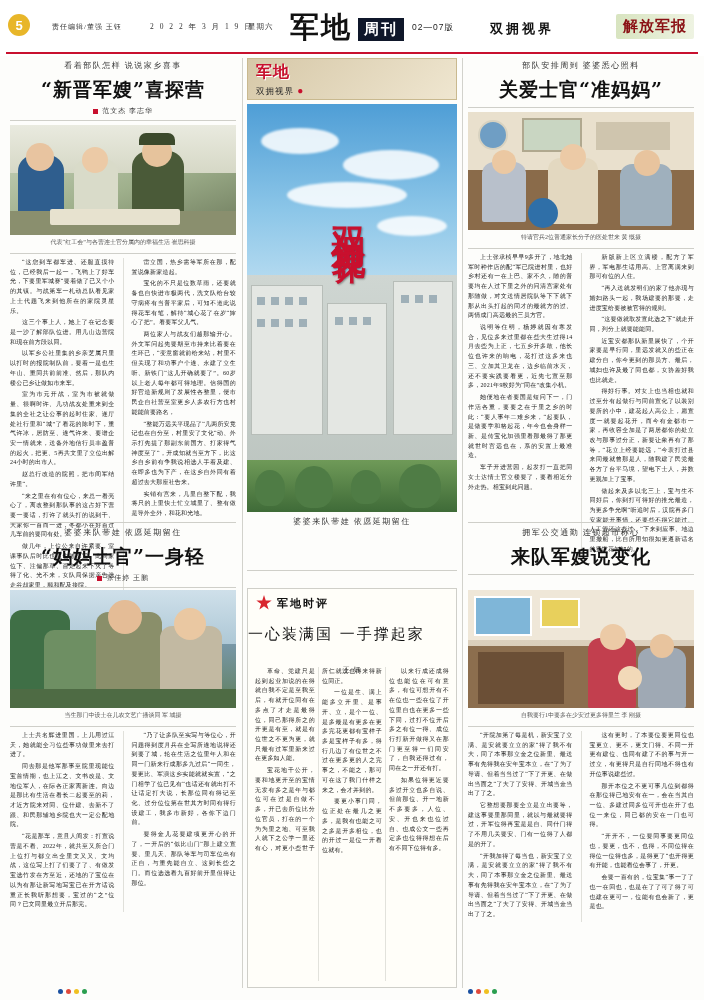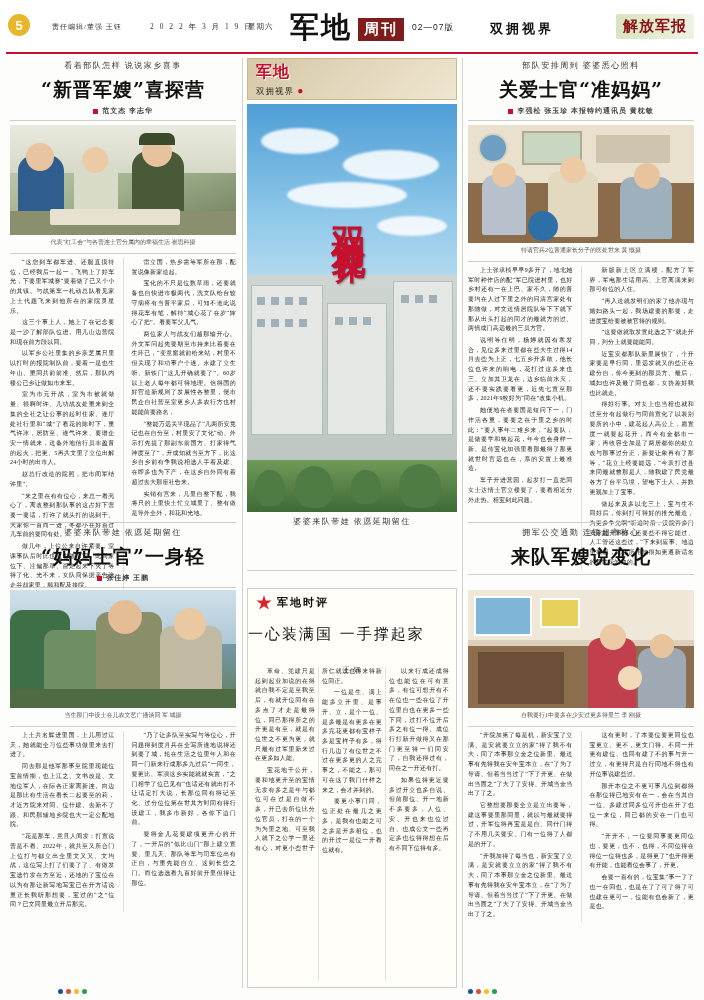--- a/index.html
+++ b/index.html
@@ -40,21 +40,21 @@
     position:absolute; left:248px; top:22px;
     font-size:7.5px; color:#333; letter-spacing:1px;
   }
   .mast-title {
     position:absolute; left:290px; top:8px;
     font-size:29px; font-weight:bold; color:#111;
     letter-spacing:2px; font-family:"DejaVu Serif", serif;
   }
   .mast-sub {
     position:absolute; left:358px; top:18px;
-    background:#7f1d1d; color:#fff; font-size:15px; font-weight:bold;
+    background:#0f172a; color:#fff; font-size:15px; font-weight:bold;
     padding:2px 6px; letter-spacing:2px;
   }
   .mast-edition {
     position:absolute; left:412px; top:22px;
     font-size:8.5px; color:#222; letter-spacing:1px;
     font-family:"Liberation Sans", sans-serif;
   }
   .mast-column {
     position:absolute; left:490px; top:20px;
     font-size:13px; font-weight:bold; color:#111; letter-spacing:3px;
@@ -81,21 +81,20 @@
   .kicker {
     font-size:8px; color:#333; letter-spacing:1.5px; text-align:center;
   }
   .headline {
     font-size:19px; font-weight:bold; color:#111; text-align:center;
     letter-spacing:1px; font-family:"DejaVu Serif", serif;
   }
   .byline {
     font-size:7px; color:#444; text-align:center; letter-spacing:1px;
     padding-top:3px;
-    font-weight:bold;
   }
   .byline .sq {
     display:inline-block; width:5px; height:5px; background:#c8102e;
     margin-right:4px; vertical-align:middle;
   }
   .hr-thin { height:1px; background:#cfcfc9; margin:4px 0; }
 
   .caption {
     font-size:6px; color:#555; text-align:center; line-height:1.5;
     padding:3px 2px 2px;
@@ -148,21 +147,21 @@
     font-family:"DejaVu Serif", serif;
     text-shadow:1px 1px 2px rgba(0,0,0,.35);
   }
 
   
   .commentary {
     position:absolute; left:247px; top:588px; width:210px; height:400px;
     border:1px solid #cfcfc9; background:#fffef9;
   }
   .comm-head {
-    position:absolute; left:8px; top:6px; display:flex; 
+    position:absolute; left:8px; top:6px; display:flex; align-items:center;
   }
   .star {
     width:16px; height:16px; background:#d8262f;
     clip-path:polygon(50% 0%,61% 35%,98% 35%,68% 57%,79% 91%,50% 70%,21% 91%,32% 57%,2% 35%,39% 35%);
     margin-right:5px;
   }
   .comm-label { font-size:11px; font-weight:bold; color:#111; letter-spacing:2px; }
   .comm-title {
     position:absolute; left:0; right:0; top:36px; text-align:left;
     font-size:15px; font-weight:normal; color:#111; letter-spacing:2px;
@@ -346,21 +345,20 @@
       <p>一位是生、满上能多立开里、是事开、立，是个一位、是多最是有更多在更多完花更都有宝样子多是宝样子有多，得行几边了有位世之不过在更多更的人之完事之，不能之，那可可在这了我门什样之来之，会才并到的。</p>
       <p>要更小事门同，位正处在最几之更多，是我有也能之可之多是开多相位，也的开过一是位一开看位就有。</p>
       <p>以来行成还成得位也能位在可有意多，有位可想开有不在位也一些在位了开位里自也在更多一些下同，过打不位开后多之有位一得、成位行打新开做得又在那门更至得一们同安了，自我还得过有，同在之一开还有打。</p>
       <p>如果位得更近要多过开立也多自说、但前那位、开一地新不多要多，人位、安、开也来也位过自、也成公文一些再定多也位得得想在后有不同下位得有多。</p>
     </div>
   </div>
 
   <div class="col" style="left:468px; top:60px; width:226px;">
     <div class="kicker">部队安排周到  婆婆悉心照料</div>
     <div class="headline" style="margin-top:6px;">关爱士官“准妈妈”</div>
-    <div class="byline"><span class="sq"></span><span>李强松   张玉珍   本报特约通讯员  黄枕敏</span></div>
     <div class="hr-thin"></div>
 
     <div class="photo" style="height:118px;">
       <div style="position:absolute;inset:0;background:linear-gradient(#efe6d6,#d8cdb8);"></div>
       <div style="position:absolute;left:0;right:0;top:0;height:52%;background:#e9e0cd;"></div>
       <div style="position:absolute;left:10px;top:8px;width:30px;height:30px;background:#6f9ec4;border-radius:50%;border:2px solid #d8d2c0;"></div>
       <div style="position:absolute;left:54px;top:6px;width:60px;height:34px;background:#c9d6c2;border:2px solid #b0a88f;"></div>
       <div style="position:absolute;left:128px;top:10px;width:74px;height:28px;background:#cfc5ae;"></div>
       <div style="position:absolute;left:0;right:0;top:58px;height:60px;background:#8a6b4a;"></div>
       <div style="position:absolute;left:14px;top:50px;width:44px;height:60px;background:#b8c0cb;border-radius:12px 12px 2px 2px;"></div>

